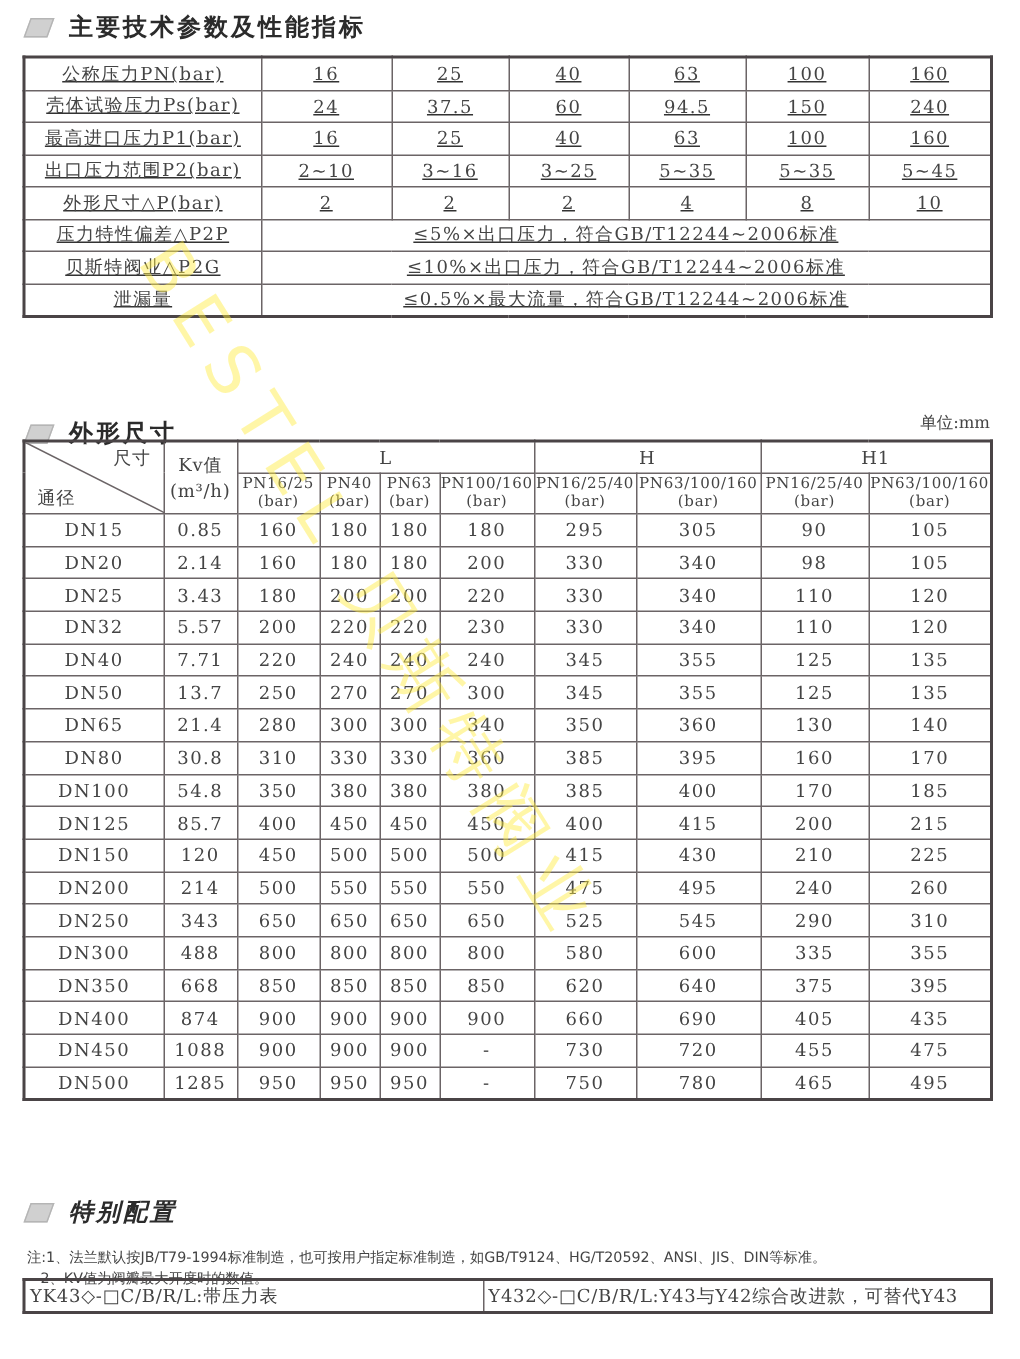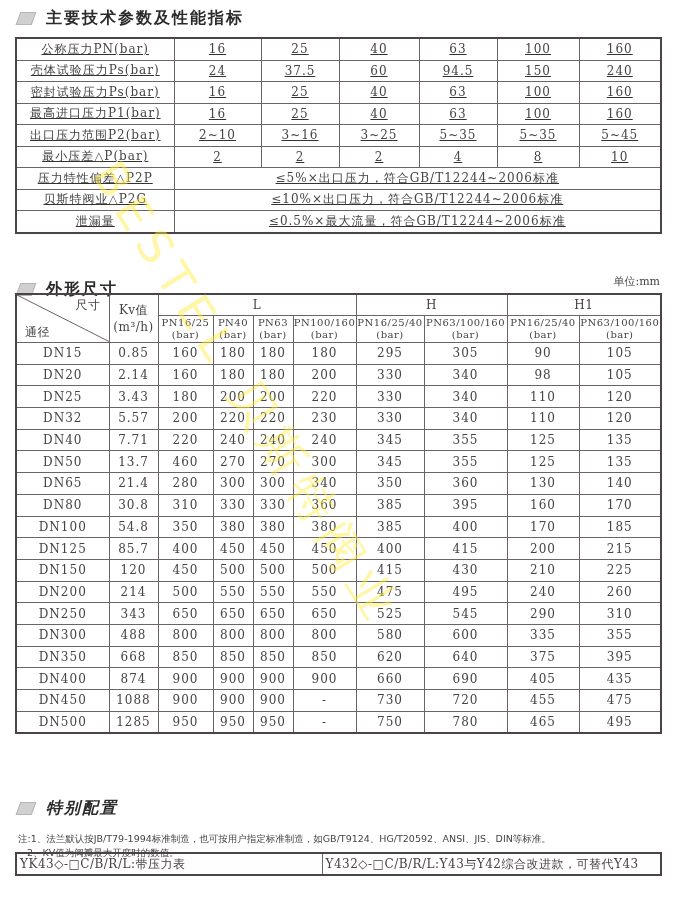--- a/index.html
+++ b/index.html
@@ -66,48 +66,39 @@
       <tr>
         <td>壳体试验压力Ps(bar)</td>
         <td>24</td>
         <td>37.5</td>
         <td>60</td>
         <td>94.5</td>
         <td>150</td>
         <td>240</td>
       </tr>
       <tr>
-        <td>密封试验压力Ps(bar)</td>
-        <td>16</td>
-        <td>25</td>
-        <td>40</td>
-        <td>63</td>
-        <td>100</td>
-        <td>160</td>
-      </tr>
-      <tr>
         <td>最高进口压力P1(bar)</td>
         <td>16</td>
         <td>25</td>
         <td>40</td>
         <td>63</td>
         <td>100</td>
         <td>160</td>
       </tr>
       <tr>
         <td>出口压力范围P2(bar)</td>
         <td>2~10</td>
         <td>3~16</td>
         <td>3~25</td>
         <td>5~35</td>
         <td>5~35</td>
         <td>5~45</td>
       </tr>
       <tr>
-        <td>最小压差△P(bar)</td>
+        <td>外形尺寸△P(bar)</td>
         <td>2</td>
         <td>2</td>
         <td>2</td>
         <td>4</td>
         <td>8</td>
         <td>10</td>
       </tr>
       <tr>
         <td>压力特性偏差△P2P</td>
         <td colspan="6">≤5%×出口压力，符合GB/T12244~2006标准</td>
@@ -253,21 +244,21 @@
         <td>240</td>
         <td>240</td>
         <td>345</td>
         <td>355</td>
         <td>125</td>
         <td>135</td>
       </tr>
       <tr>
         <td>DN50</td>
         <td>13.7</td>
-        <td>460</td>
+        <td>250</td>
         <td>270</td>
         <td>270</td>
         <td>300</td>
         <td>345</td>
         <td>355</td>
         <td>125</td>
         <td>135</td>
       </tr>
       <tr>
         <td>DN65</td>

